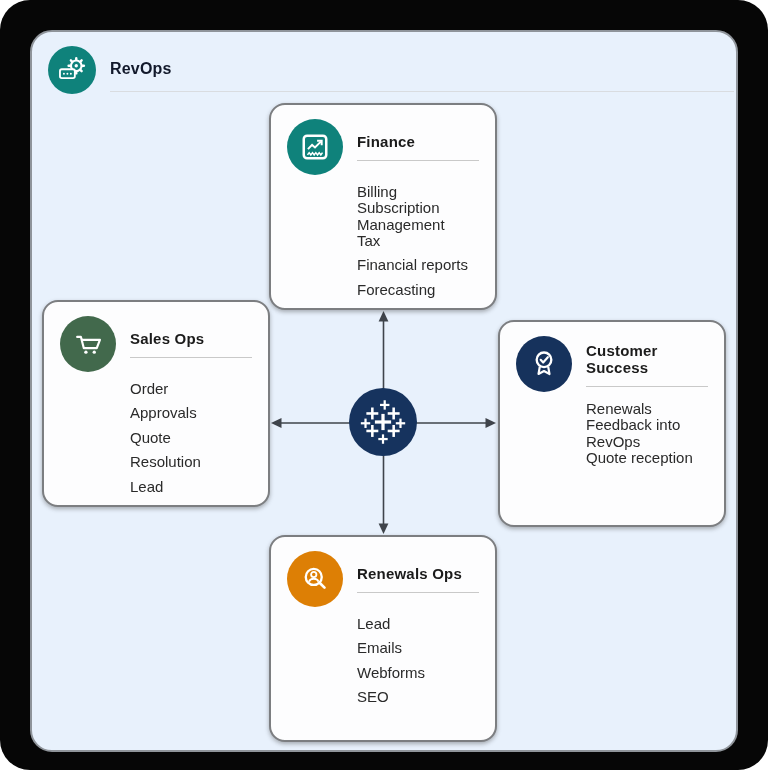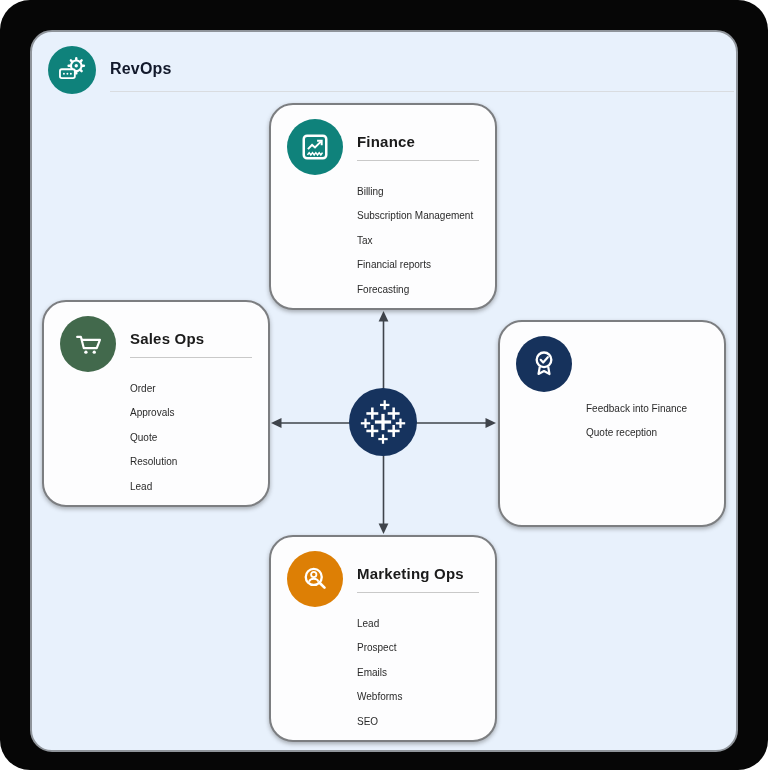--- a/index.html
+++ b/index.html
@@ -11,30 +11,30 @@
 
   
   .header-icon { position:absolute; left:48px; top:46px; width:48px; height:48px;
                  border-radius:50%; background:#0f827b; display:flex; align-items:center; justify-content:center; }
   .page-title { position:absolute; left:110px; top:60px; font-size:16px; font-weight:bold; color:#12192b; letter-spacing:.2px; }
   .header-divider { position:absolute; left:110px; top:91px; width:624px; height:0;
                     border-top:1.5px solid #d9dce0; }
 
   
   .card { position:absolute; width:228px; height:207px; background:#fdfdfe;
-          border:2px solid #7c7e81; border-radius:24px;
+          border:2px solid #7c7e81; border-radius:16px;
           box-shadow:0 2px 4px rgba(40,40,40,.35); }
   .card-header { display:flex; align-items:center; gap:14px; padding:14px 16px 0 16px; }
   .icon-circle { width:56px; height:56px; min-width:56px; border-radius:50%;
                  display:flex; align-items:center; justify-content:center; }
   .title-wrap { flex:1; border-bottom:1.5px solid #c9c9c9; padding-bottom:10px; }
   .card-title { font-size:15px; font-weight:bold; color:#1b1b1b; letter-spacing:.2px; }
   .card-list { list-style:none; margin:4px 16px 0 86px; padding:0; }
   .card-list li { height:24.5px; display:flex; align-items:center;
-                  font-size:10px; color:#2a2a2a;text-align:right; }
+                  font-size:15px; color:#2a2a2a; }
 
   
   .arrows { position:absolute; left:0; top:0; width:768px; height:782px; pointer-events:none; }
   .hub { position:absolute; left:349px; top:388px; width:68px; height:68px; border-radius:50%;
          background:#16335e; display:flex; align-items:center; justify-content:center; }
 </style>
 </head>
 <body>
 
 <div class="stage">
@@ -152,42 +152,45 @@
 
   <div class="card" style="left:498px; top:320px;">
     <div class="card-header">
       <div class="icon-circle" style="background:#16325c;">
         <svg width="40" height="40" viewBox="0 0 48 48" fill="none" stroke="#ffffff">
           <circle cx="24" cy="19" r="8.8" stroke-width="2.8"></circle>
           <polyline points="20,19 23,22.2 28.6,15.8" stroke-width="2.6" stroke-linecap="round" stroke-linejoin="round"></polyline>
           <path d="M19 27 L17.4 36 L24 32.4 L30.6 36 L29 27" stroke-width="2.6" stroke-linejoin="round"></path>
         </svg>
       </div>
+      <div class="title-wrap">
+        <div class="card-title">Customer Success</div>
+      </div>
     </div>
     <ul class="card-list">
-      <li>Feedback into Finance</li>
+      <li>Renewals</li>
+      <li>Feedback into RevOps</li>
       <li>Quote reception</li>
     </ul>
   </div>
 
   <div class="card" style="left:269px; top:535px;">
     <div class="card-header">
       <div class="icon-circle" style="background:#dd7f05;">
         <svg width="40" height="40" viewBox="0 0 48 48" fill="none" stroke="#ffffff">
           <circle cx="22.5" cy="21.5" r="9.6" stroke-width="2.8"></circle>
           <circle cx="22.5" cy="18.6" r="3.2" stroke-width="2.2"></circle>
           <path d="M16.8 27.4 a5.9 5 0 0 1 11.4 0" stroke-width="2.2"></path>
           <line x1="29.8" y1="28.8" x2="35.4" y2="34.4" stroke-width="3.2" stroke-linecap="round"></line>
         </svg>
       </div>
       <div class="title-wrap">
-        <div class="card-title">Marketing Ops</div>
+        <div class="card-title">Renewals Ops</div>
       </div>
     </div>
     <ul class="card-list">
       <li>Lead</li>
-      <li>Prospect</li>
       <li>Emails</li>
       <li>Webforms</li>
       <li>SEO</li>
     </ul>
   </div>
 </div>
 
 </body></html>

